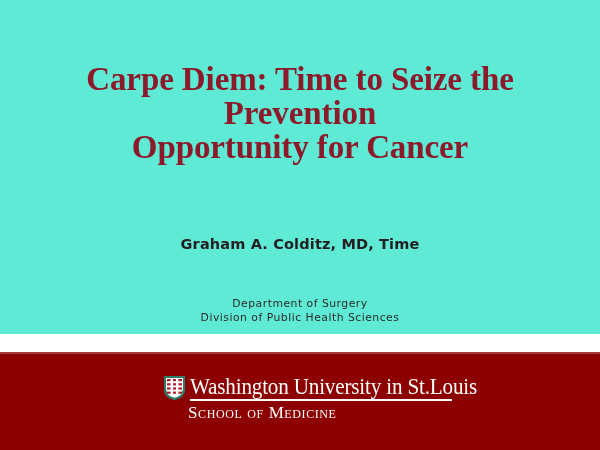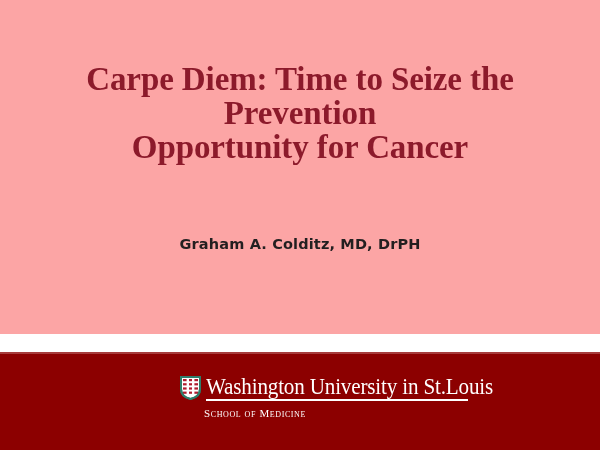--- a/index.html
+++ b/index.html
@@ -10,21 +10,21 @@
     width: 600px;
     height: 450px;
     background: #ffffff;
     font-family: "Liberation Sans", sans-serif;
     overflow: hidden;
   }
   #slide {
     position: relative;
     width: 600px;
     height: 334px;
-    background: #fca5a5;
+    background: #5eead4;
   }
 
   
   #title-block {
     position: absolute;
     left: 0;
     top: 62px;
     width: 600px;
     text-align: center;
   }
@@ -79,21 +79,21 @@
     top: 352px;
     width: 600px;
     height: 98px;
     background: #8C0000;
     border-top: 2px solid #a63b3b;
     box-sizing: border-box;
   }
 
   #logo-lockup {
     position: absolute;
-    left: 180px;
+    left: 164px;
     top: 20px;
     width: 300px;
     height: 62px;
   }
 
   
   #shield-icon {
     position: absolute;
     left: 0px;
     top: 2px;
@@ -124,44 +124,48 @@
     top: 25px;
     width: 262px;
     height: 1.5px;
     background: #ffffff;
   }
   #school-line {
     position: absolute;
     left: 24px;
     top: 31px;
     font-family: "Liberation Serif", "DejaVu Serif", serif;
-    font-size: 11px;
+    font-size: 17px;
     line-height: 16px;
     color: #ffffff;
     font-variant: small-caps;
     letter-spacing: 0.6px;
     white-space: nowrap;
     text-align: right;
   }
 </style>
 </head>
 <body>
 
 <div id="slide">
 
   <div id="title-block">
     <div class="title-line">Carpe Diem: Time to Seize the</div>
     <div class="title-line">Prevention</div>
     <div class="title-line">Opportunity for Cancer</div>
   </div>
 
   <div id="presenter-block">
-    <div class="presenter-line">Graham A. Colditz, MD, DrPH</div>
+    <div class="presenter-line">Graham A. Colditz, MD, Time</div>
   </div>
 
+  <div id="affiliation-block">
+    <div class="affiliation-line">Department of Surgery</div>
+    <div class="affiliation-line">Division of Public Health Sciences</div>
+  </div>
 
   <div id="footer-band">
 
     <div id="logo-lockup">
 
       <span id="shield-icon">
         <svg width="21" height="24" viewBox="0 0 21 24" xmlns="http://www.w3.org/2000/svg">
           <path d="M1 1 H20 V13 C20 18.5 15.5 21.8 10.5 23 C5.5 21.8 1 18.5 1 13 Z" fill="#ffffff" stroke="#2e7d6b" stroke-width="2"></path>
           <rect x="3" y="3" width="15" height="2.2" fill="#b01c2e"></rect>
           <rect x="3" y="7.2" width="15" height="2.2" fill="#b01c2e"></rect>

